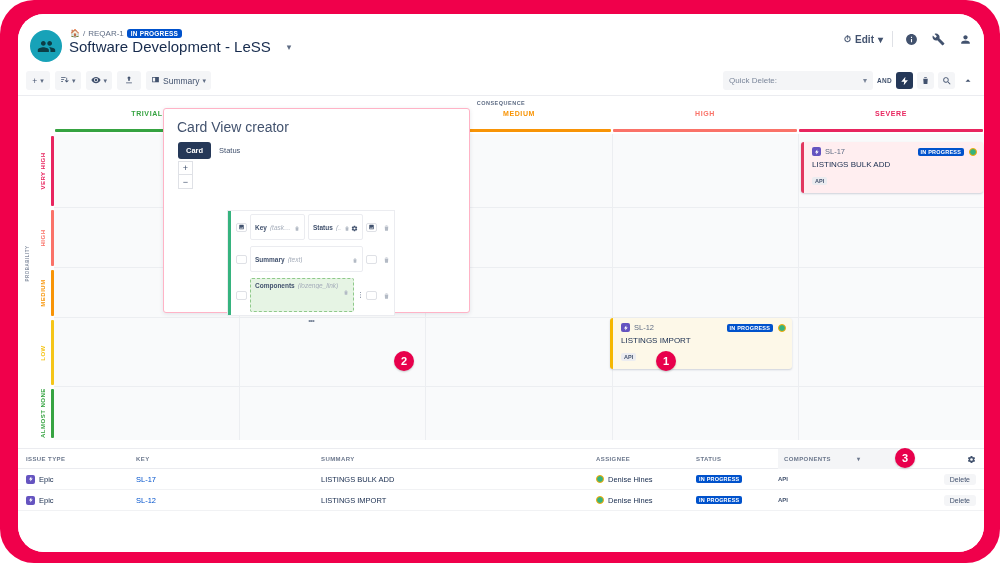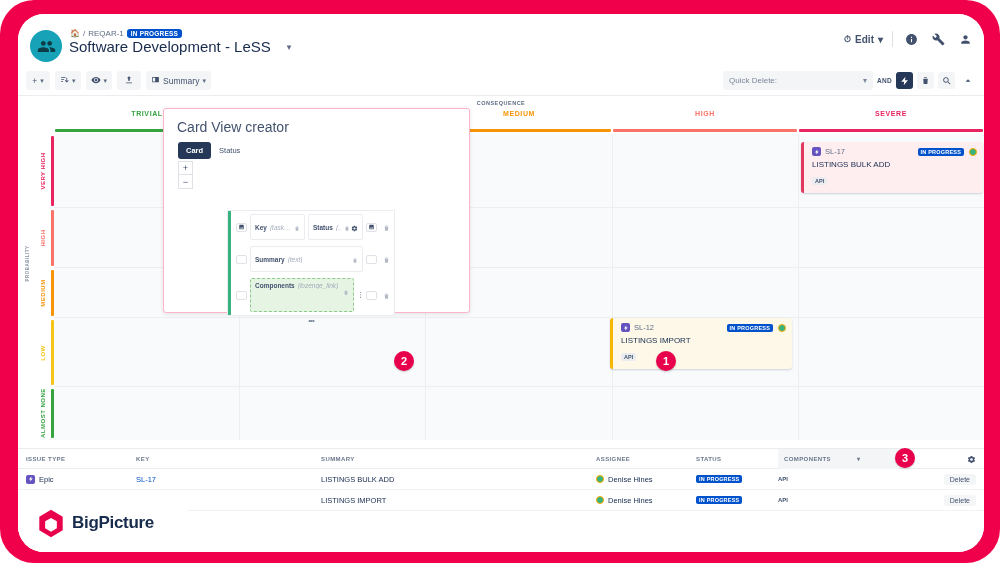--- a/index.html
+++ b/index.html
@@ -606,27 +606,18 @@
             <div class="td c-components">
               <span class="comp-lozenge">API</span>
             </div>
             <div class="c-actions">
               <span class="del-btn">Delete</span>
             </div>
           </div>
         </div>
     </div>
 
-    <div id="bp">
-      <span class="hex">
-        <svg viewBox="0 0 40 44">
-          <path d="M20 1L38 11.5v21L20 43 2 32.5v-21z" fill="#e8004c"></path>
-          <path d="M20 13.5l9 5.2v10.6l-9 5.2-9-5.2V18.7z" fill="#ffffff"></path>
-        </svg>
-      </span>
-      <span class="word">BigPicture</span>
-    </div>
 
   <div class="badge" style="left: 638px; top: 337px;">1</div>
       <div class="badge" style="left: 376px; top: 337px;">2</div>
       <div class="badge" style="left: 877px; top: 434px;">3</div>
     </div>
 </div>
 
 </body></html>

